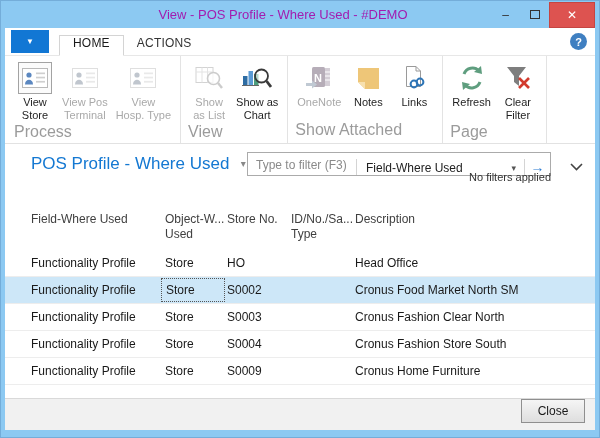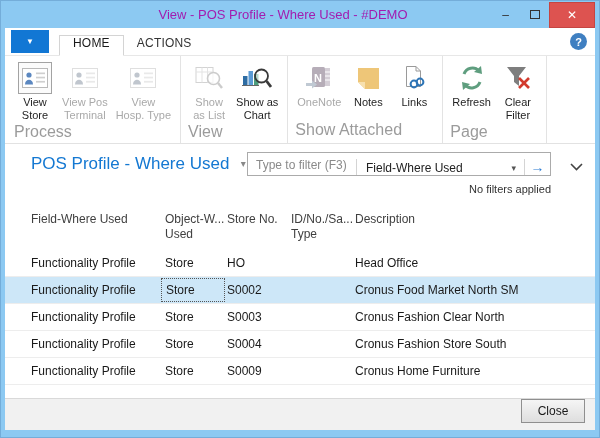--- a/index.html
+++ b/index.html
@@ -49,21 +49,21 @@
   .page-title { font-size:17px; color:#1478d2; display:inline-block; }
   .title-caret { font-size:10px; color:#888; margin-left:7px; vertical-align:2px; }
   .filter-box { position:absolute; right:44px; top:8px; height:24px; width:304px; border:1px solid #ababab; background:#fff; display:flex; align-items:flex-end; font-size:12px; }
   .filter-input { border:none; outline:none; width:108px; height:20px; padding:0 8px; font-size:12px; font-family:"Liberation Sans",sans-serif; color:#222; }
   .filter-input::placeholder { color:#8a8a8a; }
   .v-div { width:1px; height:16px; background:#d4d4d4; }
   .filter-field { flex:1; padding:0 6px 0 9px; color:#222; display:flex; align-items:center; justify-content:space-between; }
   .dd-caret { font-size:9px; color:#555; padding-right:2px; }
   .filter-go { width:25px; text-align:center; color:#2b7cd3; font-size:14px; font-weight:bold; }
   .collapse-chevron { position:absolute; right:12px; top:13px; }
-  .filters-status { position:absolute; right:44px; top:39px; font-size:11px; color:#333; }
+  .filters-status { position:absolute; right:44px; top:27px; font-size:11px; color:#333; }
 
   
   .table-area { flex:1 1 auto; background:#fff; display:flex; flex-direction:column; overflow:hidden; }
   .grid-head, .grid-row { display:grid; grid-template-columns:134px 62px 64px 64px 1fr; padding-left:26px; padding-right:8px; }
   .grid-head { padding-top:10px; padding-bottom:8px; font-size:12px; color:#3f3f3f; }
   .hcell div { line-height:15px; }
   .grid-row { height:27px; align-items:stretch; font-size:12px; color:#1a1a1a; border-bottom:1px solid #ededed; }
   .grid-row:first-of-type { border-top:1px solid #e6e6e6; }
   .cell { display:flex; align-items:center; padding-right:6px; white-space:nowrap; overflow:hidden; }
   .grid-row.selected { background:#cde7f8; }

